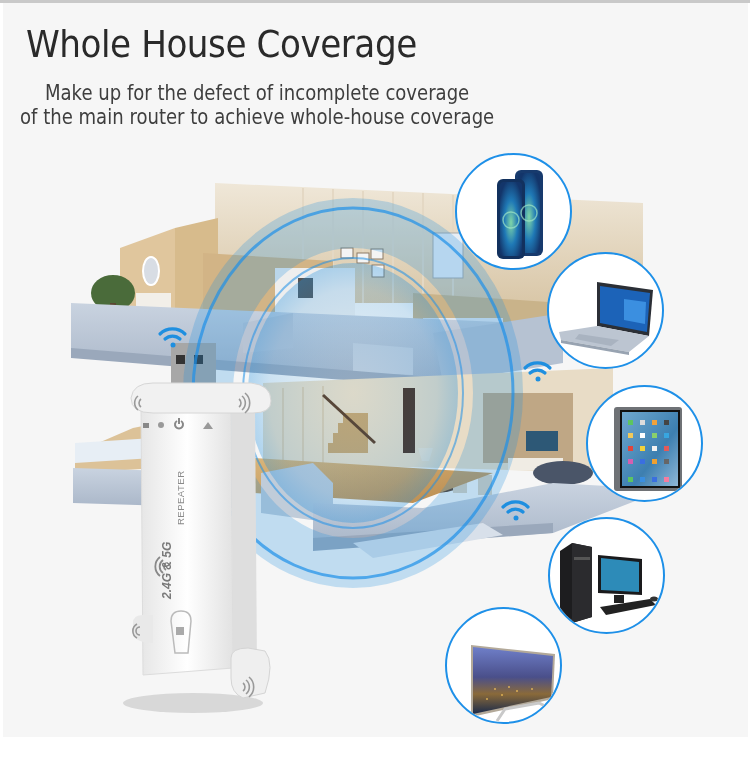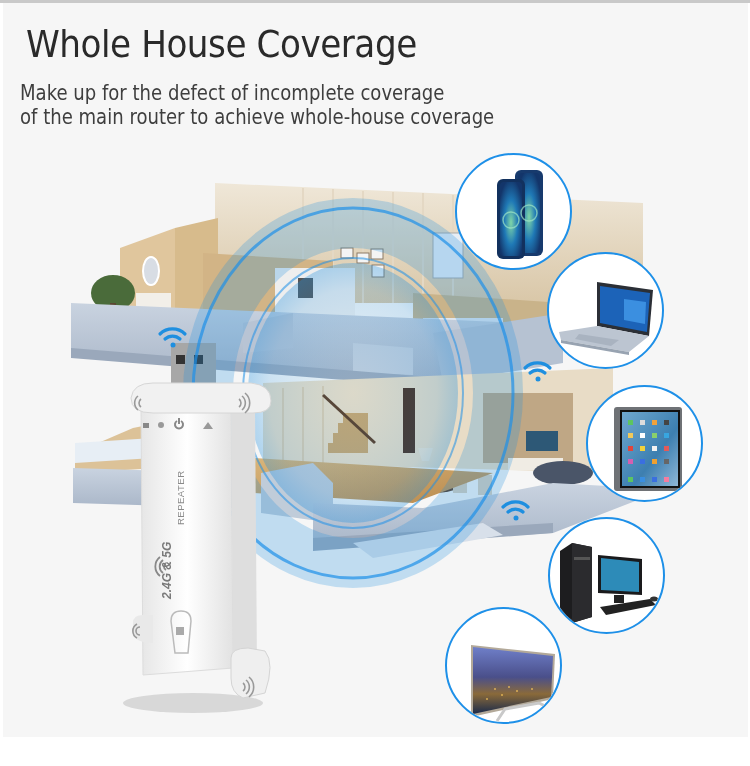--- a/index.html
+++ b/index.html
@@ -1,18 +1,18 @@
 <!DOCTYPE html>
 <html><head>
 <meta charset="utf-8">
 <style>
   html, body { margin:0; padding:0; background:#ffffff; }
   body { width:750px; height:766px; position:relative; overflow:hidden; font-family:"DejaVu Sans", "Liberation Sans", sans-serif; }
   .topline { position:absolute; left:0; top:0; width:750px; height:3px; background:#c9c9c9; }
-  .panel { position:absolute; left:3px; top:3px; width:745px; height:734px; background:#f6f6f6; overflow:hidden; }
+  .panel { position:absolute; left:3px; top:3px; width:745px; height:734px; background:#f6f6f6; overflow:hidden;text-align:center; }
   .title { position:absolute; left:23px; top:18px; font-size:38px; line-height:46px; color:#2a2a2a; font-family:"DejaVu Sans", sans-serif; font-weight:normal; letter-spacing:-0.5px; white-space:nowrap; transform:scaleX(0.9); transform-origin:left top; }
   .subtitle { position:absolute; left:17px; top:78px; font-size:21px; line-height:24px; color:#3e3e3e; white-space:nowrap; transform:scaleX(0.86); transform-origin:left top; }
   .subtitle div { display:block; }
 
   
   .scene { position:absolute; left:0; top:0; width:745px; height:734px; }
   .circle { position:absolute; width:117px; height:117px; border:2.5px solid #1e90e8; border-radius:50%; background:#ffffff; overflow:hidden; box-sizing:border-box; }
   .label-vert { position:absolute; font-family:"Liberation Sans", sans-serif; color:#8a8a8a; transform:rotate(-90deg); transform-origin:left top; white-space:nowrap; }
 </style>
 </head>

